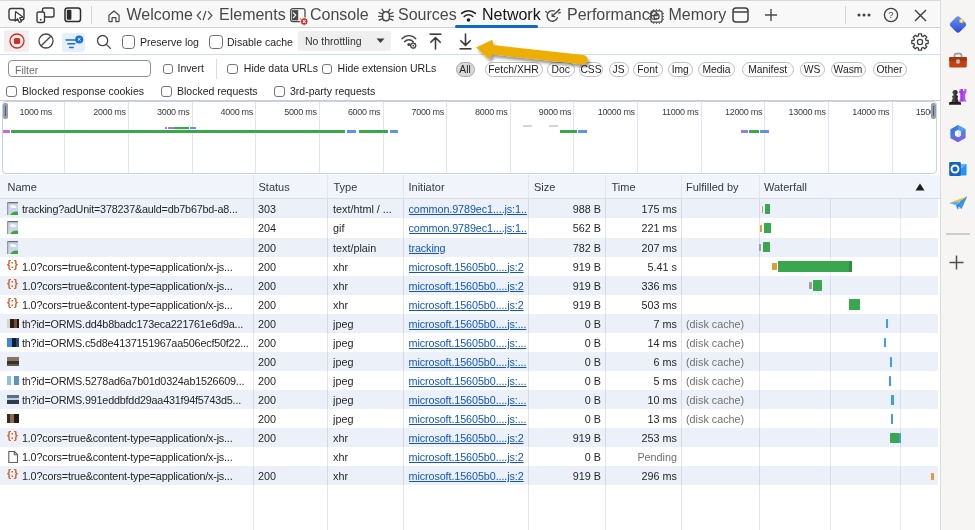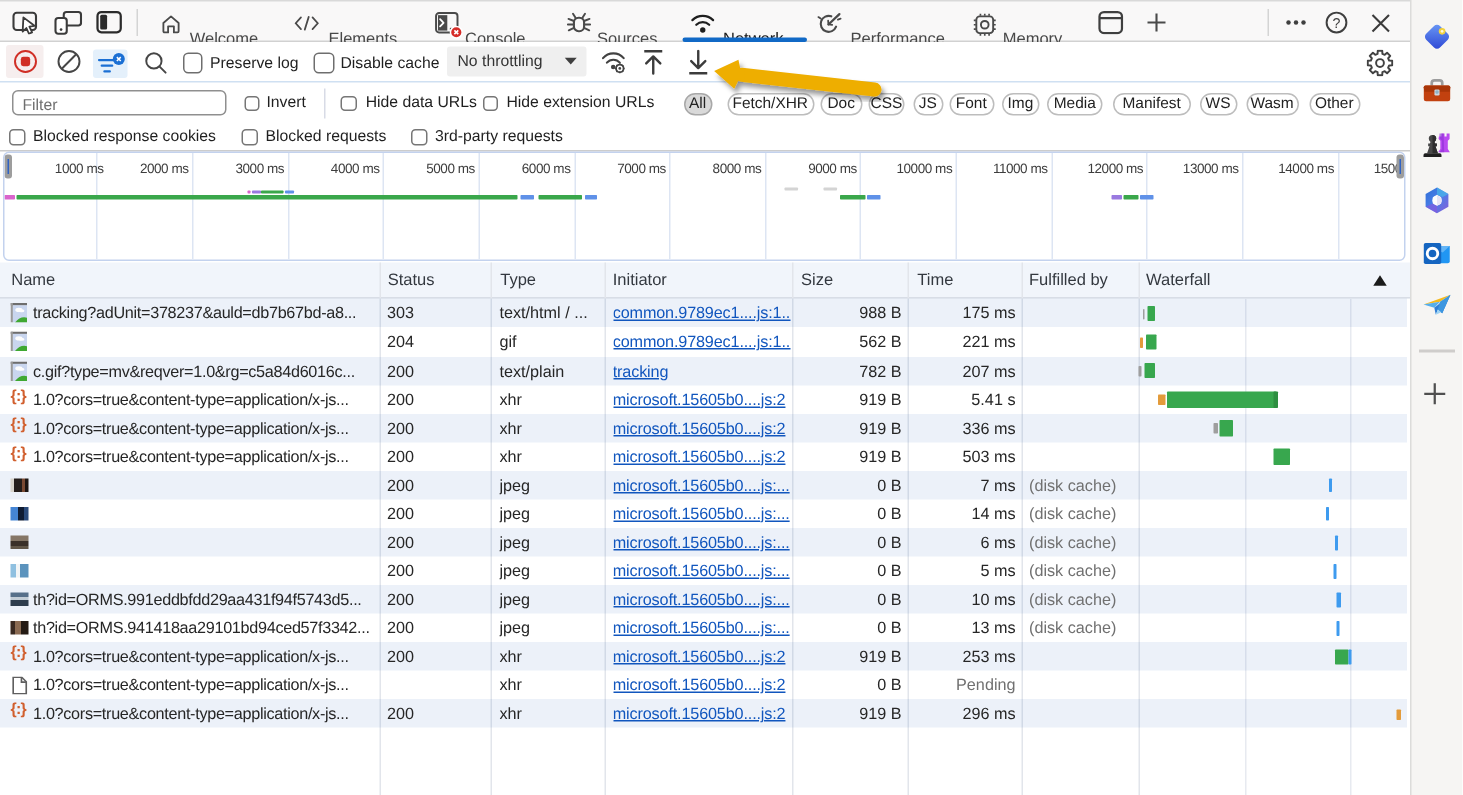--- a/index.html
+++ b/index.html
@@ -1,21 +1,21 @@
 <!DOCTYPE html>
 <html><head>
 <meta charset="utf-8">
 <style>
 * { margin:0; padding:0; box-sizing:border-box; }
 html,body { width:975px; height:530px; overflow:hidden; }
 body { font-family:"Liberation Sans", sans-serif; background:#fff; position:relative; }
 .abs { position:absolute; }
 
 #tabbar { position:absolute; left:0; top:0; width:941px; height:28px; background:#f9f8f8; border-top:1px solid #d9d9d9; border-bottom:1px solid #d1d1d1; }
-.tabtxt { position:absolute; top:19px; font-size:11px; color:#484848; white-space:nowrap; }
+.tabtxt { position:absolute; top:5px; font-size:16px; color:#484848; white-space:nowrap; }
 .tabtxt.act { color:#151515; }
 #netline { position:absolute; left:455px; top:24px; width:83px; height:3px; background:#1169c6; border-radius:2px; }
 .vsep { position:absolute; background:#d4d4d4; width:1px; }
 
 #toolbar { position:absolute; left:0; top:28px; width:941px; height:27px; background:#fff; border-bottom:1px solid #cfe0f2; }
 .cb { position:absolute; width:10.5px; height:10.5px; border:1px solid #767676; border-radius:3px; background:#fff; }
 .cbL { position:absolute; width:13.5px; height:13.5px; border:1.2px solid #6e6e6e; border-radius:3.5px; background:#fff; }
 .lbl { position:absolute; font-size:10.5px; color:#1f1f1f; white-space:nowrap; }
 #throttle { position:absolute; left:298px; top:3px; width:93px; height:20px; background:#efefef; border-radius:2px; }
 #throttle span { position:absolute; left:7px; top:4px; font-size:10.5px; color:#333; }
@@ -249,21 +249,21 @@
     <div class="gl" style="left:315.8px"></div>
     <div class="gl" style="left:379.5px"></div>
     <div class="gl" style="left:443.1px"></div>
     <div class="gl" style="left:506.7px"></div>
     <div class="gl" style="left:570.4px"></div>
     <div class="gl" style="left:634px"></div>
     <div class="gl" style="left:697.6px"></div>
     <div class="gl" style="left:761.3px"></div>
     <div class="gl" style="left:824.9px"></div>
     <div class="gl" style="left:888.5px"></div>
-  <div class="rlab" style="left:66px;transform:translateX(-100%)">1000 ms</div>
+  <div class="rlab" style="left:49px;transform:translateX(-100%)">1000 ms</div>
   <div class="rlab" style="left:122.7px;transform:translateX(-100%)">2000 ms</div>
   <div class="rlab" style="left:186.4px;transform:translateX(-100%)">3000 ms</div>
   <div class="rlab" style="left:250px;transform:translateX(-100%)">4000 ms</div>
   <div class="rlab" style="left:313.6px;transform:translateX(-100%)">5000 ms</div>
   <div class="rlab" style="left:377.3px;transform:translateX(-100%)">6000 ms</div>
   <div class="rlab" style="left:440.9px;transform:translateX(-100%)">7000 ms</div>
   <div class="rlab" style="left:504.5px;transform:translateX(-100%)">8000 ms</div>
   <div class="rlab" style="left:568.2px;transform:translateX(-100%)">9000 ms</div>
   <div class="rlab" style="left:631.8px;transform:translateX(-100%)">10000 ms</div>
   <div class="rlab" style="left:695.4px;transform:translateX(-100%)">11000 ms</div>
@@ -349,21 +349,20 @@
     </div>
 <div class="row odd" style="top:62.54px">
       <svg class="ricon" style="top:3px;width:11px;height:13px" viewBox="0 0 11 13">
         <rect x="0" y="0" width="11" height="1.6" fill="#6e6e6e"></rect>
         <rect x="0" y="0" width="1.6" height="13" fill="#9a9a9a"></rect>
         <rect x="1.6" y="1.6" width="9.4" height="11.4" fill="#c9d6ef"></rect>
         <ellipse cx="5.6" cy="4.6" rx="2.4" ry="1.4" fill="#fdfdfd"></ellipse>
         <ellipse cx="7.4" cy="5.1" rx="1.9" ry="1" fill="#fdfdfd"></ellipse>
         <path d="M3 13 Q6.5 8.6 11 9.8 V13 Z" fill="#3fa832"></path>
       </svg>
-      <div class="cell name">c.gif?type=mv&amp;reqver=1.0&amp;rg=c5a84d6016c...</div>
       <div class="cell st">200</div>
       <div class="cell ty">text/plain</div>
       <div class="cell init">tracking</div>
       <div class="cell sz">782 B</div>
       <div class="cell tm">207 ms</div>
       <div class="bar" style="left:759px;top:6.2px;width:2px;height:7px;background:#9e9e9e"></div>
       <div class="bar" style="left:762.5px;top:4.4px;width:7.5px;height:10.5px;background:#38a74e"></div>
     </div>
 <div class="row" style="top:81.61px">
       <div class="ricon" style="top:1px;width:13px;font-size:10.6px;font-weight:bold;color:#d15f2e;letter-spacing:-0.5px">{:}</div>
@@ -393,50 +392,53 @@
       <div class="cell name">1.0?cors=true&amp;content-type=application/x-js...</div>
       <div class="cell st">200</div>
       <div class="cell ty">xhr</div>
       <div class="cell init">microsoft.15605b0....js:2</div>
       <div class="cell sz">919 B</div>
       <div class="cell tm">503 ms</div>
       <div class="bar" style="left:849px;top:4.4px;width:11.2px;height:10.5px;background:#38a74e"></div>
     </div>
 <div class="row odd" style="top:138.82px">
       <div class="ricon" style="top:5px;height:9px;background:linear-gradient(90deg,#d8d4cc 0 22%,#241d1a 22% 62%,#7a4a33 62% 82%,#1c1512 82%)"></div>
+      <div class="cell name">th?id=ORMS.dd4b8badc173eca221761e6d9a...</div>
       <div class="cell st">200</div>
       <div class="cell ty">jpeg</div>
       <div class="cell init">microsoft.15605b0....js:...</div>
       <div class="cell sz">0 B</div>
       <div class="cell tm">7 ms</div>
       <div class="cell ff">(disk cache)</div>
       <div class="bar" style="left:886px;top:4.8px;width:2.2px;height:9.8px;background:#3e9bef"></div>
     </div>
 <div class="row" style="top:157.89px">
       <div class="ricon" style="top:5px;height:9px;background:linear-gradient(90deg,#4585d4 0 40%,#0f1c33 40% 75%,#2a4a7a 75%)"></div>
+      <div class="cell name">th?id=ORMS.c5d8e4137151967aa506ecf50f22...</div>
       <div class="cell st">200</div>
       <div class="cell ty">jpeg</div>
       <div class="cell init">microsoft.15605b0....js:...</div>
       <div class="cell sz">0 B</div>
       <div class="cell tm">14 ms</div>
       <div class="cell ff">(disk cache)</div>
       <div class="bar" style="left:884px;top:4.8px;width:2.2px;height:9.8px;background:#3e9bef"></div>
     </div>
 <div class="row odd" style="top:176.96px">
       <div class="ricon" style="top:5px;height:9px;background:linear-gradient(180deg,#857666 0 40%,#3a3029 40% 75%,#615648 75%)"></div>
       <div class="cell st">200</div>
       <div class="cell ty">jpeg</div>
       <div class="cell init">microsoft.15605b0....js:...</div>
       <div class="cell sz">0 B</div>
       <div class="cell tm">6 ms</div>
       <div class="cell ff">(disk cache)</div>
       <div class="bar" style="left:890.3px;top:4.8px;width:2.2px;height:9.8px;background:#3e9bef"></div>
     </div>
 <div class="row" style="top:196.03px">
       <div class="ricon" style="top:5px;height:9px;background:linear-gradient(90deg,#8fc0e0 0 30%,#f2f5f6 30% 55%,#5b93bd 55%)"></div>
+      <div class="cell name">th?id=ORMS.5278ad6a7b01d0324ab1526609...</div>
       <div class="cell st">200</div>
       <div class="cell ty">jpeg</div>
       <div class="cell init">microsoft.15605b0....js:...</div>
       <div class="cell sz">0 B</div>
       <div class="cell tm">5 ms</div>
       <div class="cell ff">(disk cache)</div>
       <div class="bar" style="left:888.6px;top:4.8px;width:2px;height:9.8px;background:#3e9bef"></div>
     </div>
 <div class="row odd" style="top:215.10px">
       <div class="ricon" style="top:5px;height:9px;background:linear-gradient(180deg,#57708a 0 35%,#c3cdd6 35% 55%,#2e3d4d 55%)"></div>
@@ -444,21 +446,20 @@
       <div class="cell st">200</div>
       <div class="cell ty">jpeg</div>
       <div class="cell init">microsoft.15605b0....js:...</div>
       <div class="cell sz">0 B</div>
       <div class="cell tm">10 ms</div>
       <div class="cell ff">(disk cache)</div>
       <div class="bar" style="left:891px;top:4.8px;width:3px;height:9.8px;background:#3e9bef"></div>
     </div>
 <div class="row" style="top:234.17px">
       <div class="ricon" style="top:5px;height:9px;background:linear-gradient(90deg,#3a2a22 0 25%,#8a6a52 25% 60%,#241a14 60%)"></div>
-      <div class="cell name">th?id=ORMS.941418aa29101bd94ced57f3342...</div>
       <div class="cell st">200</div>
       <div class="cell ty">jpeg</div>
       <div class="cell init">microsoft.15605b0....js:...</div>
       <div class="cell sz">0 B</div>
       <div class="cell tm">13 ms</div>
       <div class="cell ff">(disk cache)</div>
       <div class="bar" style="left:891px;top:4.8px;width:2.2px;height:9.8px;background:#3e9bef"></div>
     </div>
 <div class="row odd" style="top:253.24px">
       <div class="ricon" style="top:1px;width:13px;font-size:10.6px;font-weight:bold;color:#d15f2e;letter-spacing:-0.5px">{:}</div>

